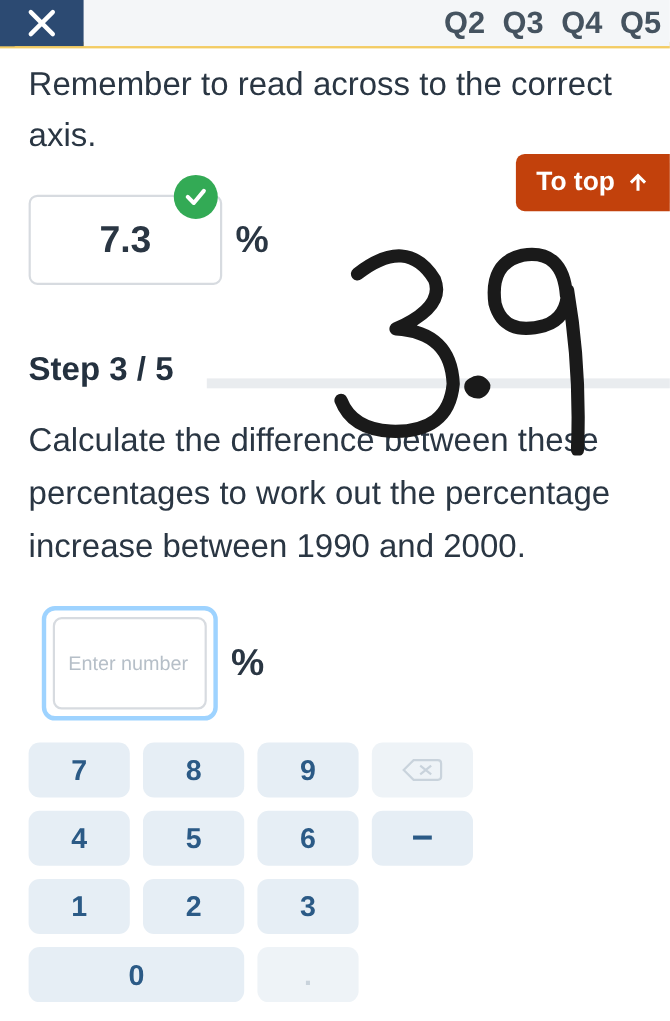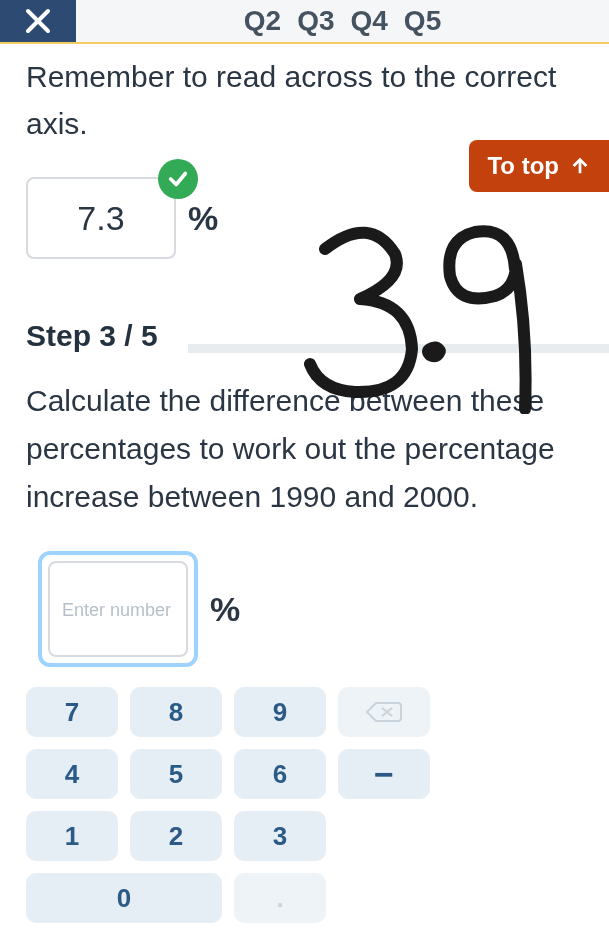--- a/index.html
+++ b/index.html
@@ -15,47 +15,47 @@
     --focus:#9ed3ff;
     --badge:#33aa55;
   }
   *{box-sizing:border-box;font-family:"Segoe UI",Arial,sans-serif}
   body{margin:0;background:var(--bg);color:var(--text);width:609px}
   
   .topbar{display:flex;align-items:flex-start;height:42px;overflow:hidden}
   .close-tile{width:76px;height:42px;background:#2c4a72;display:flex;align-items:center;justify-content:center;position:relative}
   .close-tile svg{stroke:#fff;stroke-width:4;stroke-linecap:round}
   .tail{position:absolute;left:0;top:40px;width:0;height:0;border-top:14px solid #2c4a72;border-right:16px solid transparent}
-  .qtabs{flex:1;display:flex;align-items:center;justify-content:center;height:42px;background:#f4f6f8}
+  .qtabs{flex:1;display:flex;align-items:center;justify-content:flex-end;height:42px;background:#f4f6f8}
   .qtab{font-weight:800;font-size:28px;color:#334250;opacity:.9;cursor:pointer;padding:0 8px}
   .accent-line{height:6px;background:#f3cc64;margin-top:-4px}
   
   .section{padding:10px 26px 0 26px}
   .instr{font-size:30px;line-height:1.55;color:#2a3643;font-weight:500}
   .to-top{position:absolute;right:0;top:96px;background:#c2410c;color:#fff;border:none;border-radius:8px 0 0 8px;padding:12px 18px;font-size:24px;font-weight:700;display:flex;gap:10px;align-items:center;cursor:pointer}
   .to-top svg{stroke:#fff;stroke-width:3;fill:none}
   
   .ans-wrap{display:flex;align-items:center;gap:12px;margin-top:30px;position:relative;width:fit-content}
-  .ans-box{width:150px;height:82px;border:2px solid var(--input-border);border-radius:8px;display:flex;align-items:center;justify-content:center;font-size:34px;font-weight:400;color:#2a3643;background:#fff}
+  .ans-box{width:176px;height:82px;border:2px solid var(--input-border);border-radius:8px;display:flex;align-items:center;justify-content:center;font-size:34px;font-weight:700;color:#2a3643;background:#fff}
   .pct{font-size:34px;font-weight:600;color:#2a3643}
   .badge{position:absolute;top:-18px;left:132px;width:40px;height:40px;border-radius:50%;background:var(--badge);display:flex;align-items:center;justify-content:center}
   .badge svg{stroke:#fff;stroke-width:4;fill:none;stroke-linecap:round;stroke-linejoin:round}
   
   .handwriting{position:absolute;left:300px;top:170px;width:250px;height:200px;pointer-events:none}
   .handwriting svg path{stroke:#1a1a1a;stroke-width:12;fill:none;stroke-linecap:round;stroke-linejoin:round}
   
   .step-row{display:flex;align-items:flex-end;gap:30px;margin:60px 0 20px 0;padding-left:26px}
   .step-label{font-size:30px;font-weight:800;color:#24313f;white-space:nowrap}
   .step-bar{height:9px;flex:1;background:#e9ecef}
   
   .prompt{font-size:30px;line-height:1.6;color:#2a3643;padding:0 26px;margin-top:24px}
   
   .input-wrap{display:flex;align-items:center;gap:12px;margin:30px 0 20px 38px}
   .focus-ring{padding:6px;border:4px solid var(--focus);border-radius:12px;background:#fff}
-  .num-input{width:140px;height:96px;border:2px solid var(--input-border);border-radius:8px;background:#fff;font-size:20px;padding:0 12px;outline:none;color:#ec4899}
+  .num-input{width:140px;height:84px;border:2px solid var(--input-border);border-radius:8px;background:#fff;font-size:20px;padding:0 12px;outline:none;color:#ec4899}
   .num-input::placeholder{color:#b6bfc8;font-size:18px}
   
   .keypad{padding:0 26px 30px 26px}
   .krow{display:flex;gap:12px;margin-bottom:12px}
   .key{height:50px;border:none;border-radius:10px;background:var(--key-bg);color:var(--key-text);font-size:26px;font-weight:800;cursor:pointer;display:flex;align-items:center;justify-content:center}
   .key.num{width:92px}
   .key.op{width:92px;font-size:34px;font-weight:800}
   .key.wide{width:196px}
   .key.dim{background:var(--key-dim);color:#c9d3dc;cursor:default}
   .key.back{width:92px;background:var(--key-dim)}

